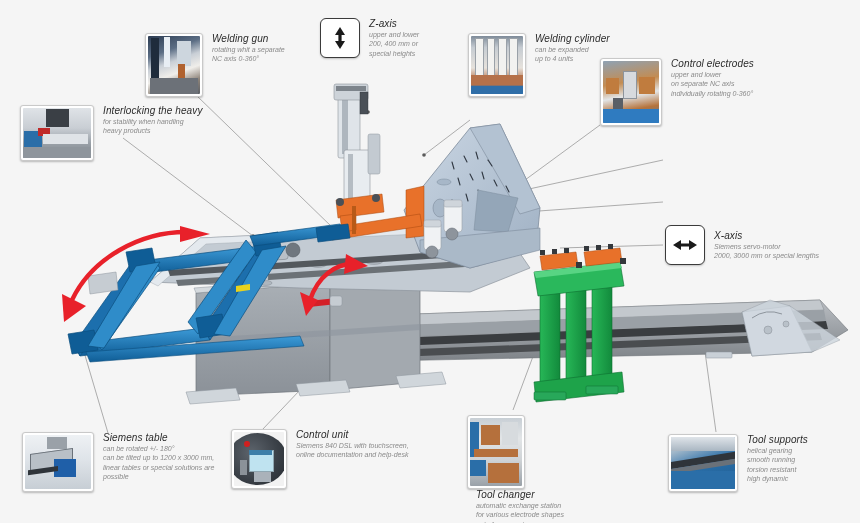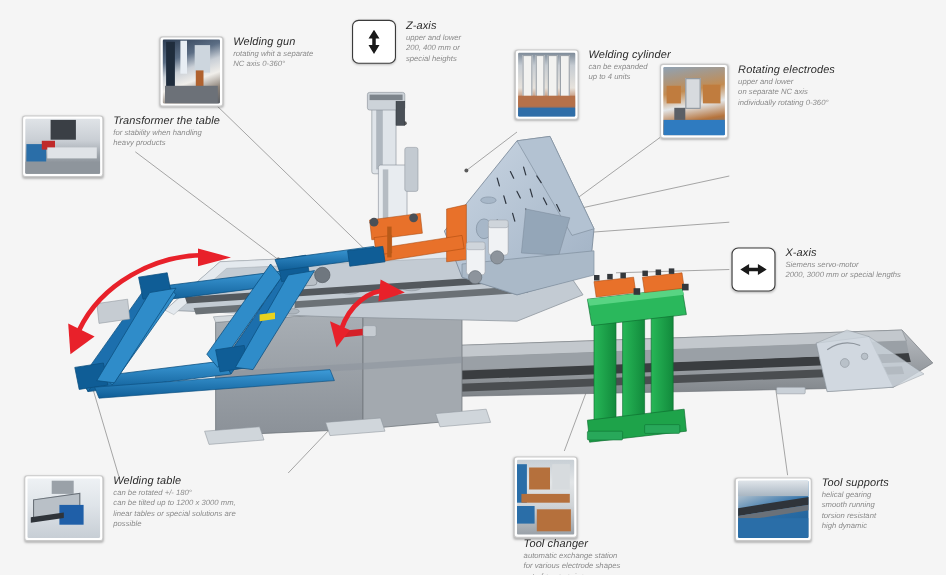--- a/index.html
+++ b/index.html
@@ -281,21 +281,21 @@
       </svg>
     </div>
     <div class="txt">
       <div class="ttl">Z-axis</div>
       <div class="sub">upper and lower
 200, 400 mm or
 special heights</div>
     </div>
   </div>
 
-  <div class="callout" style="left:468px;top:33px;margin-top:12px;">
+  <div class="callout" style="left:468px;top:33px;">
     <div class="thumb">
       <div class="ph" style="background:linear-gradient(180deg,#7e8b99 0%,#c6ccd2 20%,#e6e2dc 55%,#b5714a 78%,#2f6ea8 100%);">
         <div style="position:absolute;left:8%;top:4%;width:13%;height:66%;background:#f2f2f0;border:0.5px solid #9aa1a8;"></div>
         <div style="position:absolute;left:30%;top:4%;width:13%;height:66%;background:#f2f2f0;border:0.5px solid #9aa1a8;"></div>
         <div style="position:absolute;left:52%;top:4%;width:13%;height:66%;background:#f2f2f0;border:0.5px solid #9aa1a8;"></div>
         <div style="position:absolute;left:74%;top:4%;width:13%;height:66%;background:#f2f2f0;border:0.5px solid #9aa1a8;"></div>
         <div style="position:absolute;left:0;top:68%;width:100%;height:16%;background:#b5714a;"></div>
         <div style="position:absolute;left:0;top:86%;width:100%;height:14%;background:#2f6ea8;"></div>
       </div>
     </div>
@@ -310,47 +310,47 @@
     <div class="thumb" style="width:56px;height:62px;">
       <div class="ph" style="background:linear-gradient(170deg,#8fa2b4 0%,#c38c52 35%,#e3e6e8 55%,#b5733c 75%,#2f7bc0 100%);">
         <div style="position:absolute;left:36%;top:16%;width:22%;height:42%;background:#d7dade;border:0.5px solid #8d949c;"></div>
         <div style="position:absolute;left:6%;top:28%;width:22%;height:26%;background:#c07c3e;"></div>
         <div style="position:absolute;left:64%;top:26%;width:28%;height:28%;background:#c07c3e;"></div>
         <div style="position:absolute;left:0;top:78%;width:100%;height:22%;background:#2f7bc0;"></div>
         <div style="position:absolute;left:18%;top:60%;width:18%;height:18%;background:#5a5f66;"></div>
       </div>
     </div>
     <div class="txt">
-      <div class="ttl">Rotating electrodes</div>
+      <div class="ttl">Control electrodes</div>
       <div class="sub">upper and lower
 on separate NC axis
 individually rotating 0-360°</div>
     </div>
   </div>
 
   <div class="callout" style="left:20px;top:105px;">
     <div class="thumb" style="width:68px;height:50px;">
       <div class="ph" style="background:linear-gradient(180deg,#dfe3e7 0%,#c9ced4 40%,#9aa1a8 70%,#7c838a 100%);">
         <div style="position:absolute;left:34%;top:2%;width:34%;height:36%;background:#3a3f45;"></div>
         <div style="position:absolute;left:2%;top:46%;width:26%;height:32%;background:#2a6ea8;"></div>
         <div style="position:absolute;left:22%;top:40%;width:18%;height:16%;background:#c02a2a;"></div>
         <div style="position:absolute;left:30%;top:52%;width:66%;height:20%;background:#dfe3e7;"></div>
         <div style="position:absolute;left:0;top:78%;width:100%;height:22%;background:#8e959c;"></div>
       </div>
     </div>
     <div class="txt">
-      <div class="ttl">Transformer the table</div>
+      <div class="ttl">Interlocking the heavy</div>
       <div class="sub">for stability when handling
 heavy products</div>
     </div>
   </div>
 
 
 
-  <div class="callout" style="left:665px;top:225px;">
+  <div class="callout" style="left:665px;top:225px;align-items:center;">
     <div class="iconbox">
       <svg width="28" height="24" viewBox="0 0 28 24">
         <path d="M2,12 L10,7 L10,10.4 L18,10.4 L18,7 L26,12 L18,17 L18,13.6 L10,13.6 L10,17 Z" fill="#1a1a1a"></path>
       </svg>
     </div>
     <div class="txt">
       <div class="ttl">X-axis</div>
       <div class="sub">Siemens servo-motor
 2000, 3000 mm or special lengths</div>
     </div>
@@ -359,28 +359,45 @@
   <div class="callout" style="left:22px;top:432px;">
     <div class="thumb" style="width:66px;height:54px;">
       <div class="ph" style="background:linear-gradient(180deg,#eef1f4 0%,#dfe4e9 45%,#c7ced5 100%);">
         <div style="position:absolute;left:34%;top:4%;width:30%;height:22%;background:#9aa1a8;"></div>
         <div style="position:absolute;left:8%;top:30%;width:62%;height:34%;background:#b9c0c7;transform:skewY(-8deg);border:0.5px solid #6a7179;"></div>
         <div style="position:absolute;left:44%;top:44%;width:34%;height:34%;background:#1f5fa8;"></div>
         <div style="position:absolute;left:4%;top:62%;width:46%;height:10%;background:#2f343a;transform:skewY(-8deg);"></div>
       </div>
     </div>
     <div class="txt">
-      <div class="ttl">Welding table</div>
+      <div class="ttl">Siemens table</div>
       <div class="sub">can be rotated +/- 180°
 can be tilted up to 1200 x 3000 mm,
 linear tables or special solutions are
 possible</div>
     </div>
   </div>
 
+  <div class="callout" style="left:231px;top:429px;">
+    <div class="thumb" style="width:50px;height:54px;">
+      <div class="ph" style="background:#f2f2f2;">
+        <div style="position:absolute;left:-12%;top:2%;width:118%;height:96%;border-radius:50%;background:radial-gradient(circle at 40% 38%,#5d646c 0%,#3a4047 55%,#23282d 100%);"></div>
+        <div style="position:absolute;left:30%;top:34%;width:46%;height:36%;background:#bfe3f0;border:1px solid #8fa7b2;"></div>
+        <div style="position:absolute;left:30%;top:34%;width:46%;height:8%;background:#3f7fa8;"></div>
+        <div style="position:absolute;left:20%;top:16%;width:11%;height:11%;border-radius:50%;background:#d02020;"></div>
+        <div style="position:absolute;left:40%;top:74%;width:34%;height:18%;background:#aab2ba;"></div>
+        <div style="position:absolute;left:12%;top:52%;width:14%;height:28%;background:#8b9299;"></div>
+      </div>
+    </div>
+    <div class="txt">
+      <div class="ttl">Control unit</div>
+      <div class="sub">Siemens 840 DSL with touchscreen,
+online documentation and help-desk</div>
+    </div>
+  </div>
 
   <div class="callout" style="left:467px;top:415px;flex-direction:column;">
     <div class="thumb" style="width:52px;height:68px;">
       <div class="ph" style="background:linear-gradient(180deg,#c8cfd5 0%,#e2e5e7 30%,#cfd3d6 62%,#9aa1a8 100%);">
         <div style="position:absolute;left:0;top:6%;width:18%;height:52%;background:#2a6ea8;"></div>
         <div style="position:absolute;left:22%;top:10%;width:36%;height:30%;background:#b5seg;"></div>
         <div style="position:absolute;left:22%;top:10%;width:36%;height:30%;background:#b5703c;"></div>
         <div style="position:absolute;left:62%;top:6%;width:30%;height:34%;background:#d7dbde;"></div>
         <div style="position:absolute;left:8%;top:46%;width:84%;height:12%;background:#b5703c;"></div>
         <div style="position:absolute;left:0;top:62%;width:30%;height:24%;background:#2a6ea8;"></div>

